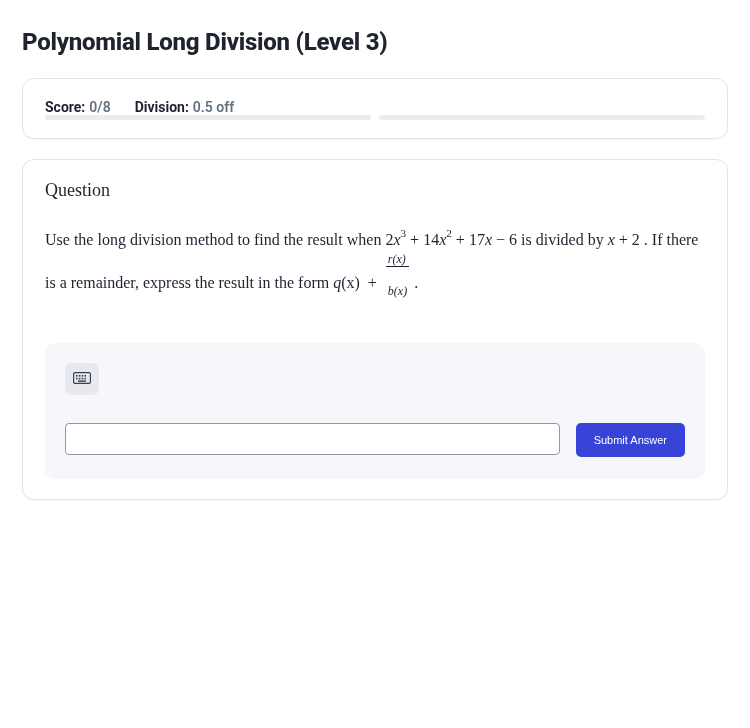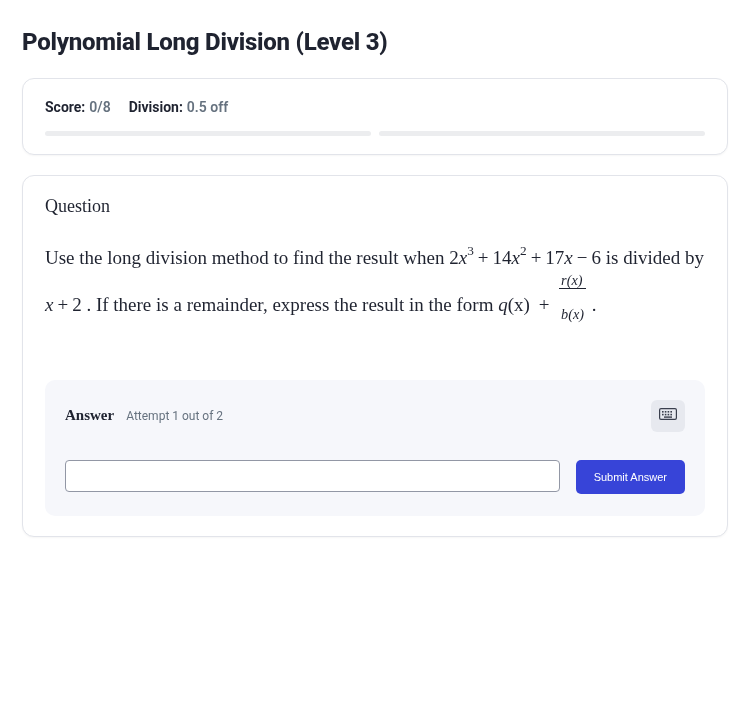--- a/index.html
+++ b/index.html
@@ -38,24 +38,23 @@
     background: #fff;
     box-shadow: var(--shadow);
     padding: 20px 22px;
   }
   .score-card {
     margin-bottom: 20px;
     padding-bottom: 18px;
   }
   .score-line {
     display: flex;
-    gap: 18px;
+    gap: 24px;
     font-size: 14px;
     font-weight: 600;
-    margin-bottom: 16px;
   }
   .score-line .group { display: flex; gap: 4px; align-items: baseline; }
   .score-line .label { font-weight: 700; color: var(--text); }
   .score-line .value { font-weight: 600; color: var(--muted); }
   .progress-row {
     display: flex;
     gap: 8px;
   }
   .progress-seg {
     flex: 1;
@@ -91,23 +90,23 @@
     background: #fff;
     font-size: 14px;
     font-weight: 500;
     color: var(--text);
     cursor: pointer;
     min-width: 160px;
   }
   .btn svg { display: block; }
   .prompt {
     font-family: Georgia, "Times New Roman", serif;
-    font-size: 19px;
+    font-size: 16px;
     line-height: 1.55;
-    margin-bottom: 40px;
+    margin-bottom: 28px;
   }
   .math { font-family: Georgia, "Times New Roman", serif; font-style: italic; }
   .math .n { font-style: normal; }
   .math .op { font-style: normal; padding: 0 4px; }
   .math sup { font-size: 0.7em; font-style: normal; position: relative; top: -0.15em; }
   .frac {
     display: inline-block;
     vertical-align: -0.55em;
     font-size: 0.75em;
     line-height: 1.05;
@@ -213,24 +212,20 @@
       <span> is divided by </span>
       <span class="math">x<span class="op">+</span><span class="n">2</span></span>
       <span>. If there is a remainder, express the result in the form </span>
       <span class="math">
         <span>q</span><span class="n">(x)</span><span class="op"> + </span><span class="frac"><span class="num">r(x)</span><span class="den">b(x)</span></span>
       </span><span>.</span>
     </div>
 
     <div class="answer-panel">
       <div class="answer-header">
-        <div class="answer-left">
-          <span class="answer-label">Answer</span>
-          <span class="attempt">Attempt 1 out of 2</span>
-        </div>
         <button class="kbd-btn">
           <span>
             <svg width="18" height="12" viewBox="0 0 18 12" fill="none">
               <rect x="0.6" y="0.6" width="16.8" height="10.8" rx="1.4" stroke="#3a3f4d" stroke-width="1.2"></rect>
               <rect x="3" y="3" width="1.6" height="1.6" fill="#3a3f4d"></rect>
               <rect x="5.8" y="3" width="1.6" height="1.6" fill="#3a3f4d"></rect>
               <rect x="8.6" y="3" width="1.6" height="1.6" fill="#3a3f4d"></rect>
               <rect x="11.4" y="3" width="1.6" height="1.6" fill="#3a3f4d"></rect>
               <rect x="3" y="5.8" width="1.6" height="1.6" fill="#3a3f4d"></rect>
               <rect x="5.8" y="5.8" width="1.6" height="1.6" fill="#3a3f4d"></rect>

